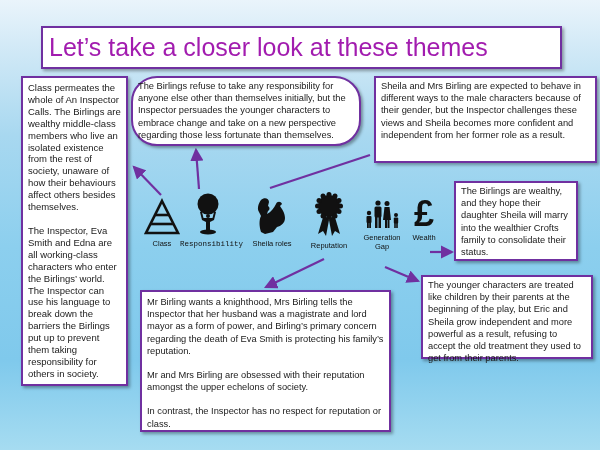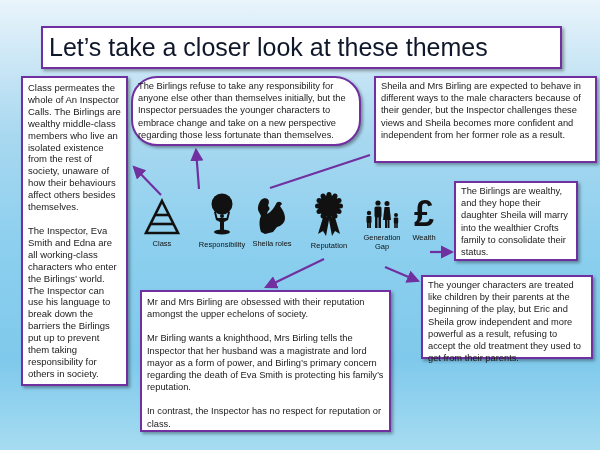--- a/index.html
+++ b/index.html
@@ -14,21 +14,21 @@
     box-shadow: 2px 2px 3px rgba(0,0,0,0.35);
     box-sizing: border-box;
     color: #1a1a1a;
     font-size: 9.3px; line-height: 12.2px;
     padding: 2px 5px;
   }
   .box p { margin: 0; }
   .box p + p { margin-top: 12px; }
   .title-box {
     left: 41px; top: 26px; width: 521px; height: 43px;
-    font-size: 25px; line-height: 38px; padding: 0 6px; color: #0f172a;
+    font-size: 25px; line-height: 38px; padding: 0 6px; color: #a21caf;
   }
   #box-class { left: 21px; top: 76px; width: 107px; height: 310px; font-size: 9.5px; line-height: 11.9px; padding: 4px 5px; }
   #box-resp { left: 131px; top: 76px; width: 230px; height: 70px; border-radius: 26px; }
   #box-gender { left: 374px; top: 76px; width: 223px; height: 87px; }
   #box-wealth { left: 454px; top: 181px; width: 124px; height: 80px; }
   #box-gen { left: 421px; top: 275px; width: 172px; height: 84px; }
   #box-rep { left: 140px; top: 290px; width: 251px; height: 142px; padding: 4px 5px; }
 
   .theme { position: absolute; text-align: center; color: #111; font-size: 7.5px; line-height: 9px; }
   .theme .ico { display: block; margin: 0 auto; }
@@ -72,37 +72,37 @@
 
 <div class="box" id="box-wealth">
   <p>The Birlings are wealthy, and they hope their daughter Sheila will marry into the wealthier Crofts family to consolidate their status.</p>
 </div>
 
 <div class="box" id="box-gen">
   <p>The younger characters are treated like children by their parents at the beginning of the play, but Eric and Sheila grow independent and more powerful as a result, refusing to accept the old treatment they used to get from their parents.</p>
 </div>
 
 <div class="box" id="box-rep">
+  <p>Mr Birling wants a knighthood, Mrs Birling tells the Inspector that her husband was a magistrate and lord mayor as a form of power, and Birling’s primary concern regarding the death of Eva Smith is protecting his family’s reputation.</p>
   <p>Mr and Mrs Birling are obsessed with their reputation amongst the upper echelons of society.</p>
-  <p>Mr Birling wants a knighthood, Mrs Birling tells the Inspector that her husband was a magistrate and lord mayor as a form of power, and Birling’s primary concern regarding the death of Eva Smith is protecting his family’s reputation.</p>
   <p>In contrast, the Inspector has no respect for reputation or class.</p>
 </div>
 
 <div class="theme" style="left:142px; top:198px; width:40px;">
   <svg class="ico" width="36" height="38" viewBox="0 0 36 38">
     <g stroke="#111" stroke-width="2.6" fill="none" stroke-linejoin="miter">
       <path d="M18 3 L34 35 L2 35 Z"></path>
       <line x1="11" y1="17" x2="25" y2="17"></line>
       <line x1="7" y1="26" x2="29" y2="26"></line>
     </g>
   </svg>
   <span class="lbl">Class</span>
 </div>
 
-<div class="theme" style="left:194px; top:193px; width:56px;">
+<div class="theme" style="left:180px; top:193px; width:56px;font-family:Liberation Mono, monospace;">
   <svg class="ico" width="30" height="44" viewBox="0 0 30 44">
     <circle cx="15" cy="11" r="10.5" fill="#111"></circle>
     <path d="M7 19 L9 27 L13 29 L13 36 L17 36 L17 29 L21 27 L23 19 L21 19 L19.5 25 L10.5 25 L9 19 Z" fill="#111"></path>
     <circle cx="15" cy="23" r="2" fill="#111"></circle>
     <ellipse cx="15" cy="39" rx="8" ry="2.5" fill="#111"></ellipse>
     <rect x="13" y="35" width="4" height="4" fill="#111"></rect>
   </svg>
   <span class="lbl">Responsibility</span>
 </div>
 

